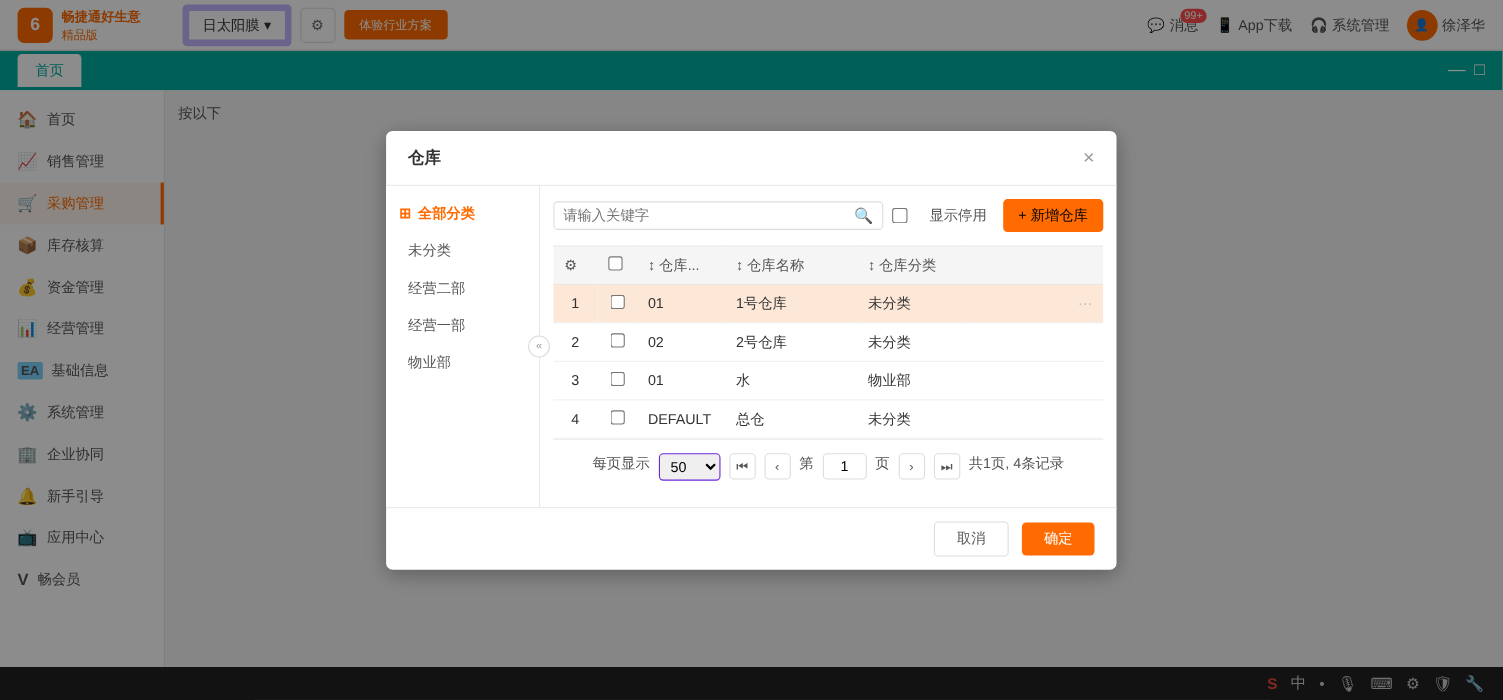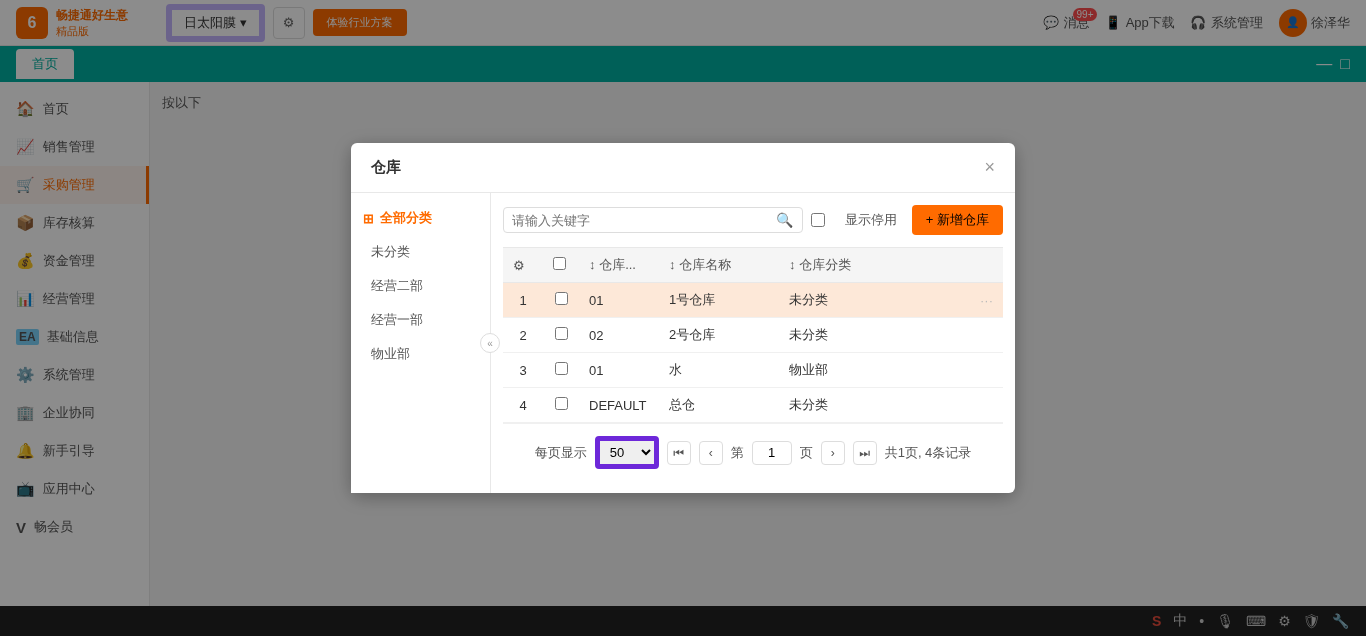--- a/index.html
+++ b/index.html
@@ -163,26 +163,26 @@
 
     .col-num { width: 40px; text-align: center; }
     .col-check { width: 36px; text-align: center; }
     .col-gear { width: 40px; text-align: center; }
     .col-code { width: 80px; }
     .col-name { width: 120px; }
     .col-cat { width: 100px; }
 
     
     .modal-pagination {
-      display: flex; align-items: center; justify-content: center;
+      display: flex; justify-content: center;
       gap: 8px; padding: 12px 0; margin-top: auto; border-top: 1px solid #f0f0f0;
       font-size: 13px; color: #555;
     }
     .page-select {
-      border: 5px solid #6d28d9; border-radius: 4px; padding: 3px 6px; font-size: 13px;
+      border: 1px solid #6d28d9; border-radius: 4px; padding: 3px 6px; font-size: 13px;
     }
     .page-btn {
       width: 24px; height: 24px; border: 1px solid #ddd; border-radius: 4px;
       display: flex; align-items: center; justify-content: center;
       cursor: pointer; color: #555; font-size: 12px; background: #fff;
     }
     .page-input {
       width: 40px; height: 24px; border: 1px solid #ddd; border-radius: 4px;
       text-align: center; font-size: 13px;
     }
@@ -444,20 +444,24 @@
           <span>第</span>
           <input class="page-input" type="text" value="1" style="">
           <span>页</span>
           <div class="page-btn">›</div>
           <div class="page-btn">⏭</div>
           <span>共1页, 4条记录</span>
         </div>
       </div>
     </div>
 
+    <div class="modal-footer">
+      <button class="cancel-btn">取消</button>
+      <button class="confirm-btn">确定</button>
+    </div>
   </div>
 </div>
 
 <div class="bottom-bar">
   <span class="bottom-icon" style="color:#e74c3c;font-weight:bold;">S</span>
   <span class="bottom-icon">中</span>
   <span class="bottom-icon">•</span>
   <span class="bottom-icon">🎙</span>
   <span class="bottom-icon">⌨</span>
   <span class="bottom-icon">⚙</span>

